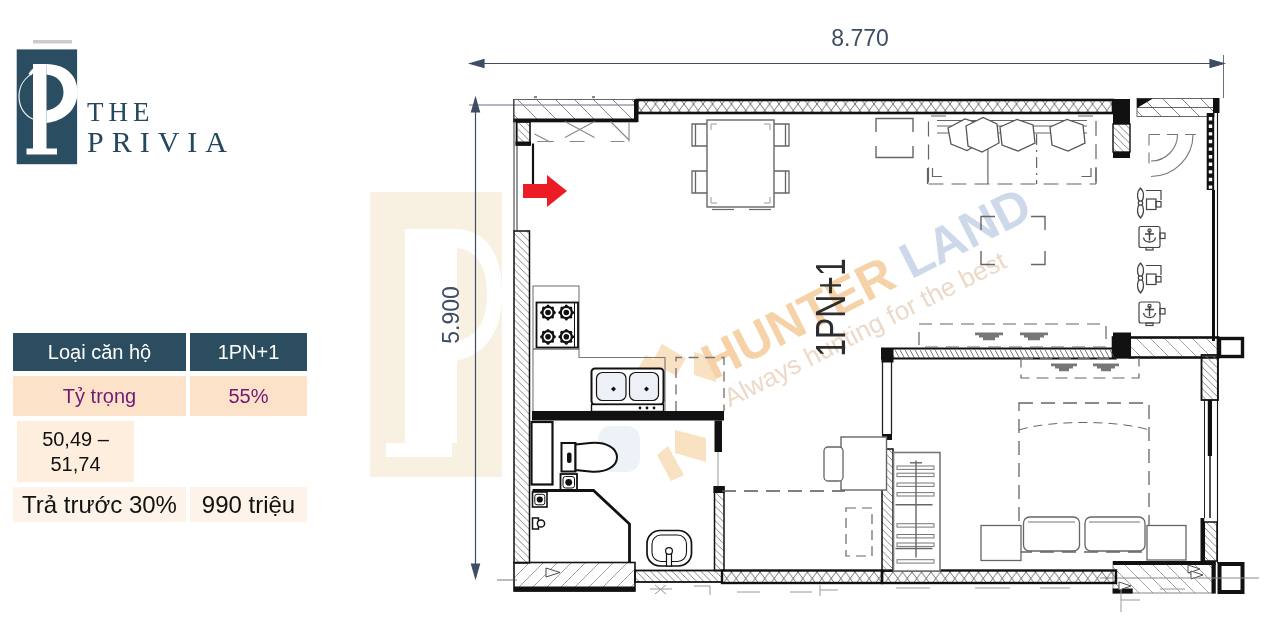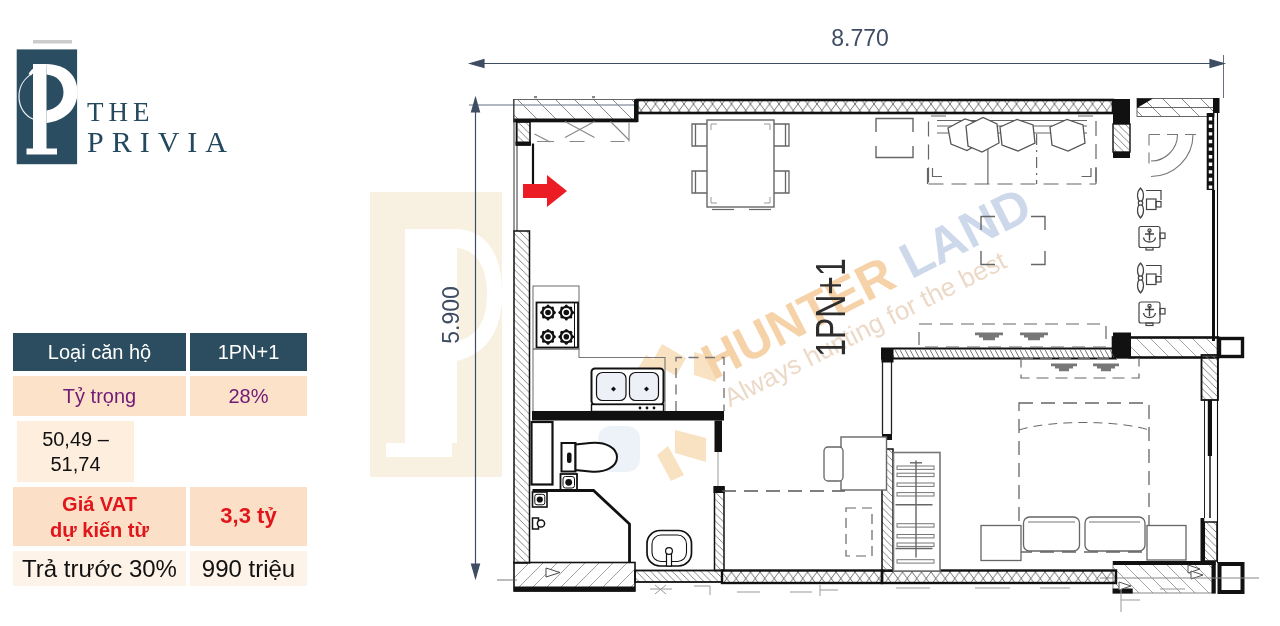--- a/index.html
+++ b/index.html
@@ -20,31 +20,27 @@
 
 <div class="tbl">
 
   <div class="row">
       <div class="c1 hdr">Loại căn hộ</div>
       <div class="c2 hdr">1PN+1</div>
     </div>
 
   <div class="row">
       <div class="c1 r2">Tỷ trọng</div>
-      <div class="c2 r2">28%</div>
+      <div class="c2 r2">55%</div>
     </div>
 
   <div class="row">
       <div class="c2 r3">50,49 –<br>51,74</div>
     </div>
 
-  <div class="row">
-      <div class="c1 r4">Giá VAT<br>dự kiến từ</div>
-      <div class="c2 r4" style="font-size:22px">3,3 tỷ</div>
-    </div>
 
   <div class="row">
       <div class="c1 r5">Trả trước 30%</div>
       <div class="c2 r5">990 triệu</div>
     </div>
 </div>
 <svg id="plan" width="1280" height="626" viewBox="0 0 1280 626">
 <defs>
   <pattern id="hat" width="7.2" height="7.2" patternUnits="userSpaceOnUse">
     <path d="M-1,-1 L8.2,8.2" stroke="#777" stroke-width="0.9" fill="none"></path>

